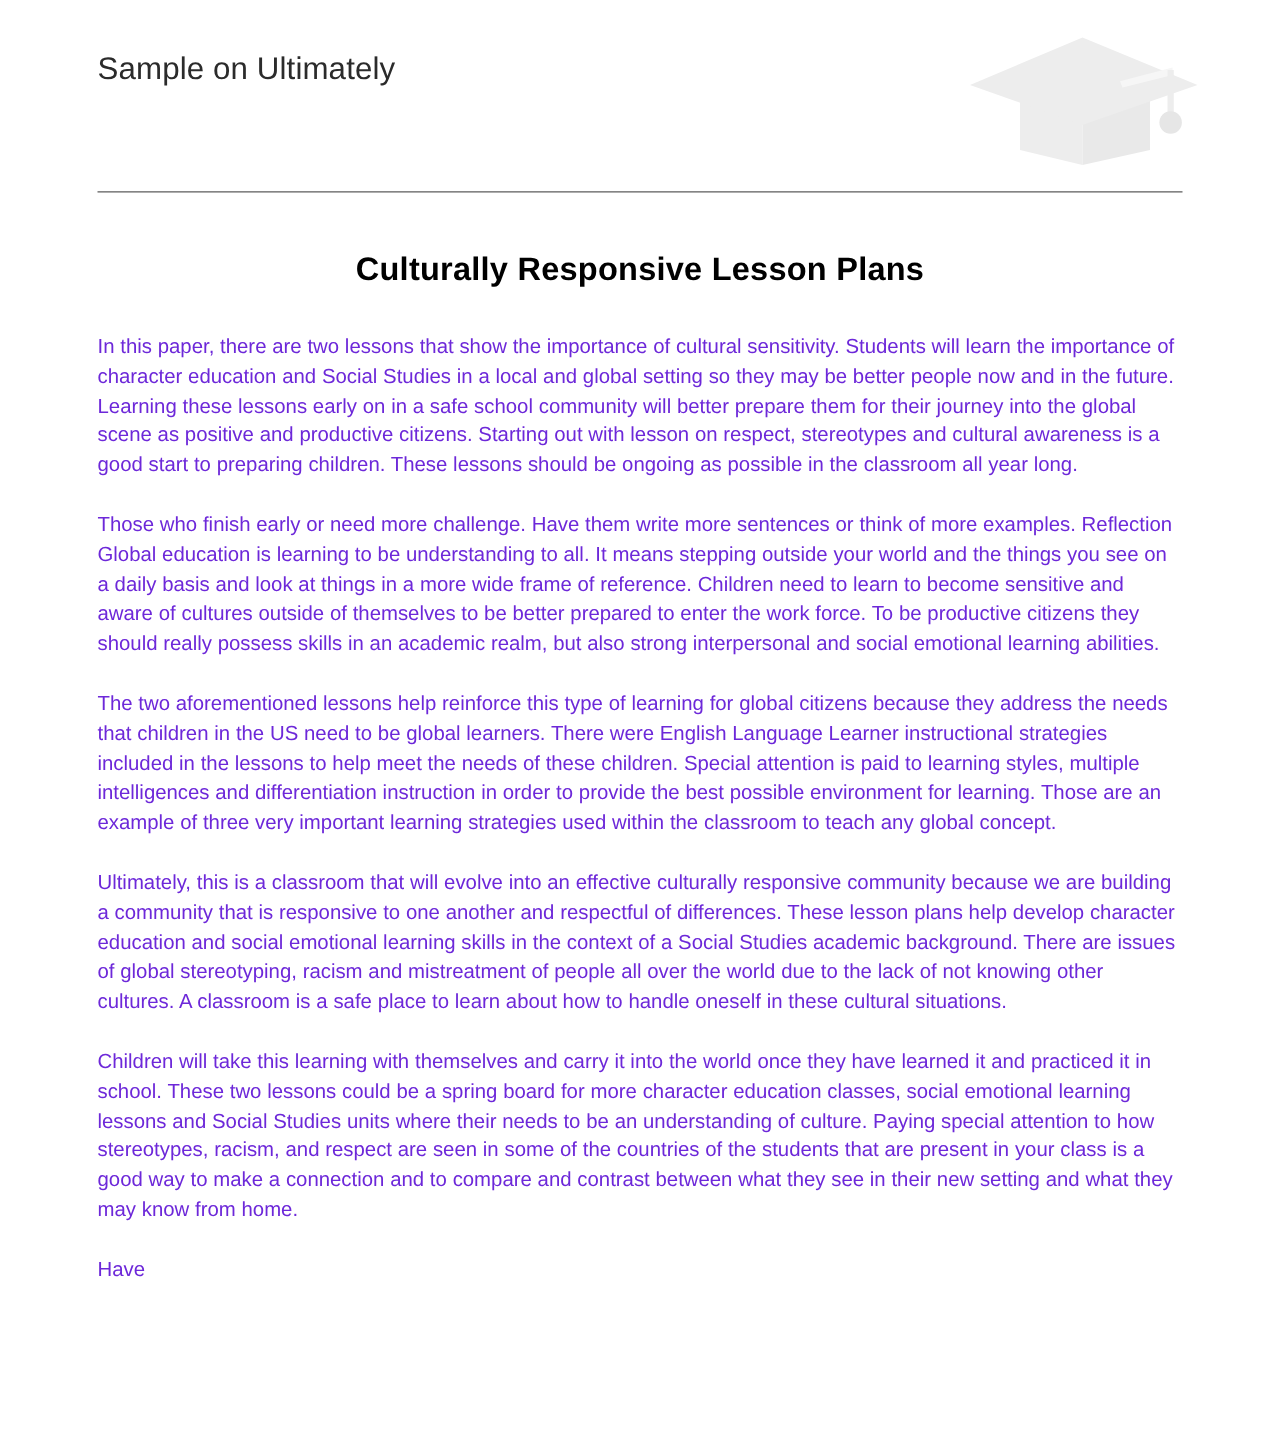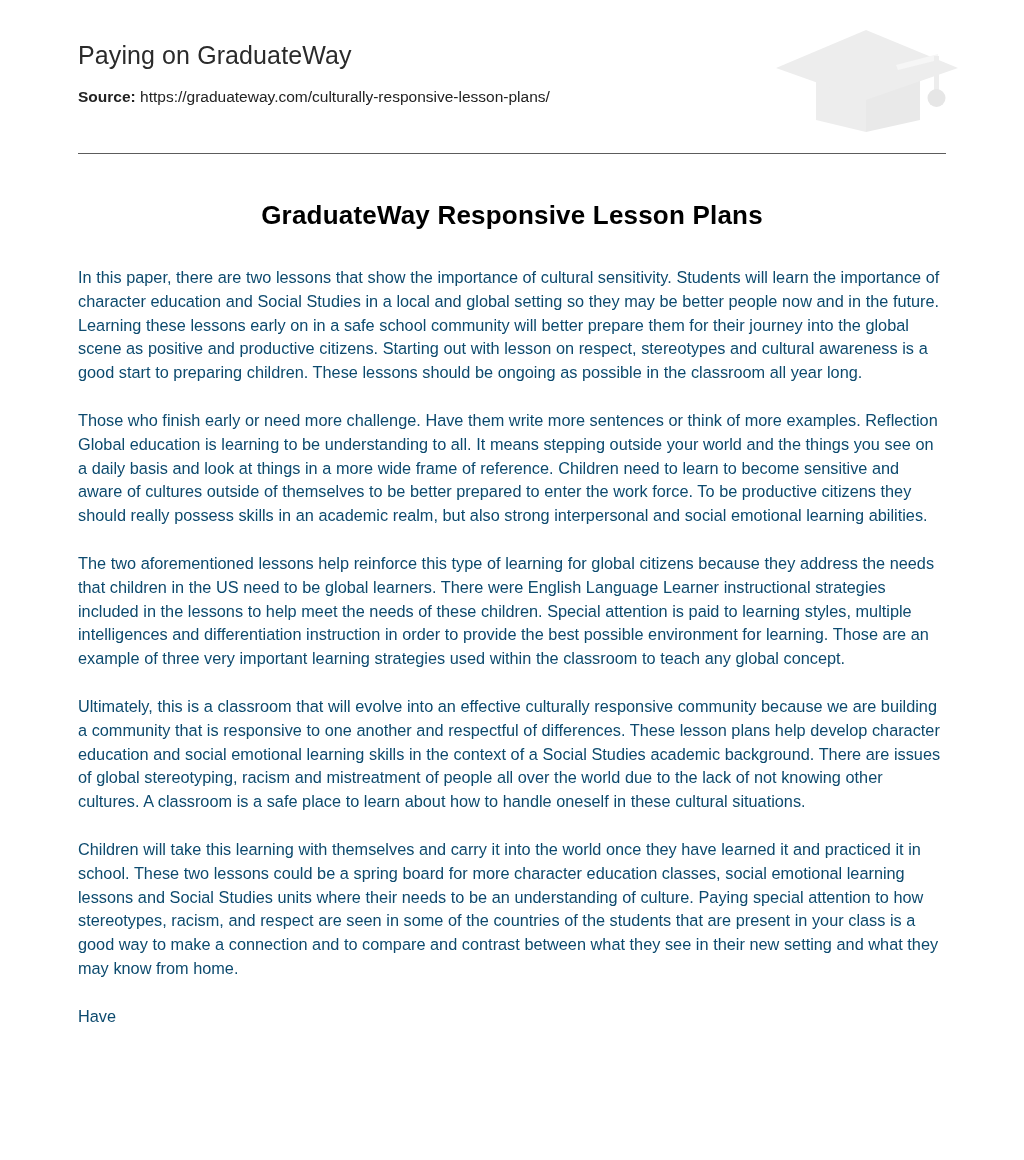--- a/index.html
+++ b/index.html
@@ -95,58 +95,54 @@
   .body-content {
     position: absolute;
     left: 78px;
     top: 266px;
     width: 868px;
   }
   .body-content p {
     margin: 0 0 24px 0;
     font-size: 16.3px;
     line-height: 23.8px;
-    color: #0c4a6e;
+    color: #6d28d9;
     text-align: left;
     word-spacing: 0.1px;
   }
   .body-content p:last-child {
     margin-bottom: 0;
   }
 </style>
 </head>
 <body>
 
 <div class="page">
 
   <div class="header">
-    <h1 class="brand-title">Paying on GraduateWay</h1>
-    <div class="source-line">
-      <span class="source-label">Source:</span>
-      <span class="source-url">https://graduateway.com/culturally-responsive-lesson-plans/</span>
-    </div>
+    <h1 class="brand-title">Sample on Ultimately</h1>
   </div>
 
   <div class="logo">
     <svg viewBox="0 0 220 112" xmlns="http://www.w3.org/2000/svg" aria-hidden="true">
 
       <path d="M54 56 L54 100 L104 112 L104 68 Z" fill="#ededed"></path>
       <path d="M104 68 L104 112 L158 100 L158 56 Z" fill="#e9e9e9"></path>
 
       <path d="M104 10 L196 48 L104 80 L14 48 Z" fill="#ededed"></path>
 
       <path d="M134 45 L176 34 L176 40 L136 50 Z" fill="#f6f6f6"></path>
       <rect x="172" y="36" width="5" height="36" fill="#ededed"></rect>
       <circle cx="174.5" cy="78" r="9" fill="#e6e6e6"></circle>
     </svg>
   </div>
 
   <div class="divider"></div>
 
-  <h2 class="doc-title">GraduateWay Responsive Lesson Plans</h2>
+  <h2 class="doc-title">Culturally Responsive Lesson Plans</h2>
 
   <div class="body-content">
     <p>In this paper, there are two lessons that show the importance of cultural sensitivity. Students will learn the importance of character education and Social Studies in a local and global setting so they may be better people now and in the future. Learning these lessons early on in a safe school community will better prepare them for their journey into the global scene as positive and productive citizens. Starting out with lesson on respect, stereotypes and cultural awareness is a good start to preparing children. These lessons should be ongoing as possible in the classroom all year long.</p>
     <p>Those who finish early or need more challenge. Have them write more sentences or think of more examples. Reflection Global education is learning to be understanding to all. It means stepping outside your world and the things you see on a daily basis and look at things in a more wide frame of reference. Children need to learn to become sensitive and aware of cultures outside of themselves to be better prepared to enter the work force. To be productive citizens they should really possess skills in an academic realm, but also strong interpersonal and social emotional learning abilities.</p>
     <p>The two aforementioned lessons help reinforce this type of learning for global citizens because they address the needs that children in the US need to be global learners. There were English Language Learner instructional strategies included in the lessons to help meet the needs of these children. Special attention is paid to learning styles, multiple intelligences and differentiation instruction in order to provide the best possible environment for learning. Those are an example of three very important learning strategies used within the classroom to teach any global concept.</p>
     <p>Ultimately, this is a classroom that will evolve into an effective culturally responsive community because we are building a community that is responsive to one another and respectful of differences. These lesson plans help develop character education and social emotional learning skills in the context of a Social Studies academic background. There are issues of global stereotyping, racism and mistreatment of people all over the world due to the lack of not knowing other cultures. A classroom is a safe place to learn about how to handle oneself in these cultural situations.</p>
     <p>Children will take this learning with themselves and carry it into the world once they have learned it and practiced it in school. These two lessons could be a spring board for more character education classes, social emotional learning lessons and Social Studies units where their needs to be an understanding of culture. Paying special attention to how stereotypes, racism, and respect are seen in some of the countries of the students that are present in your class is a good way to make a connection and to compare and contrast between what they see in their new setting and what they may know from home.</p>
     <p>Have</p>
   </div>
 

